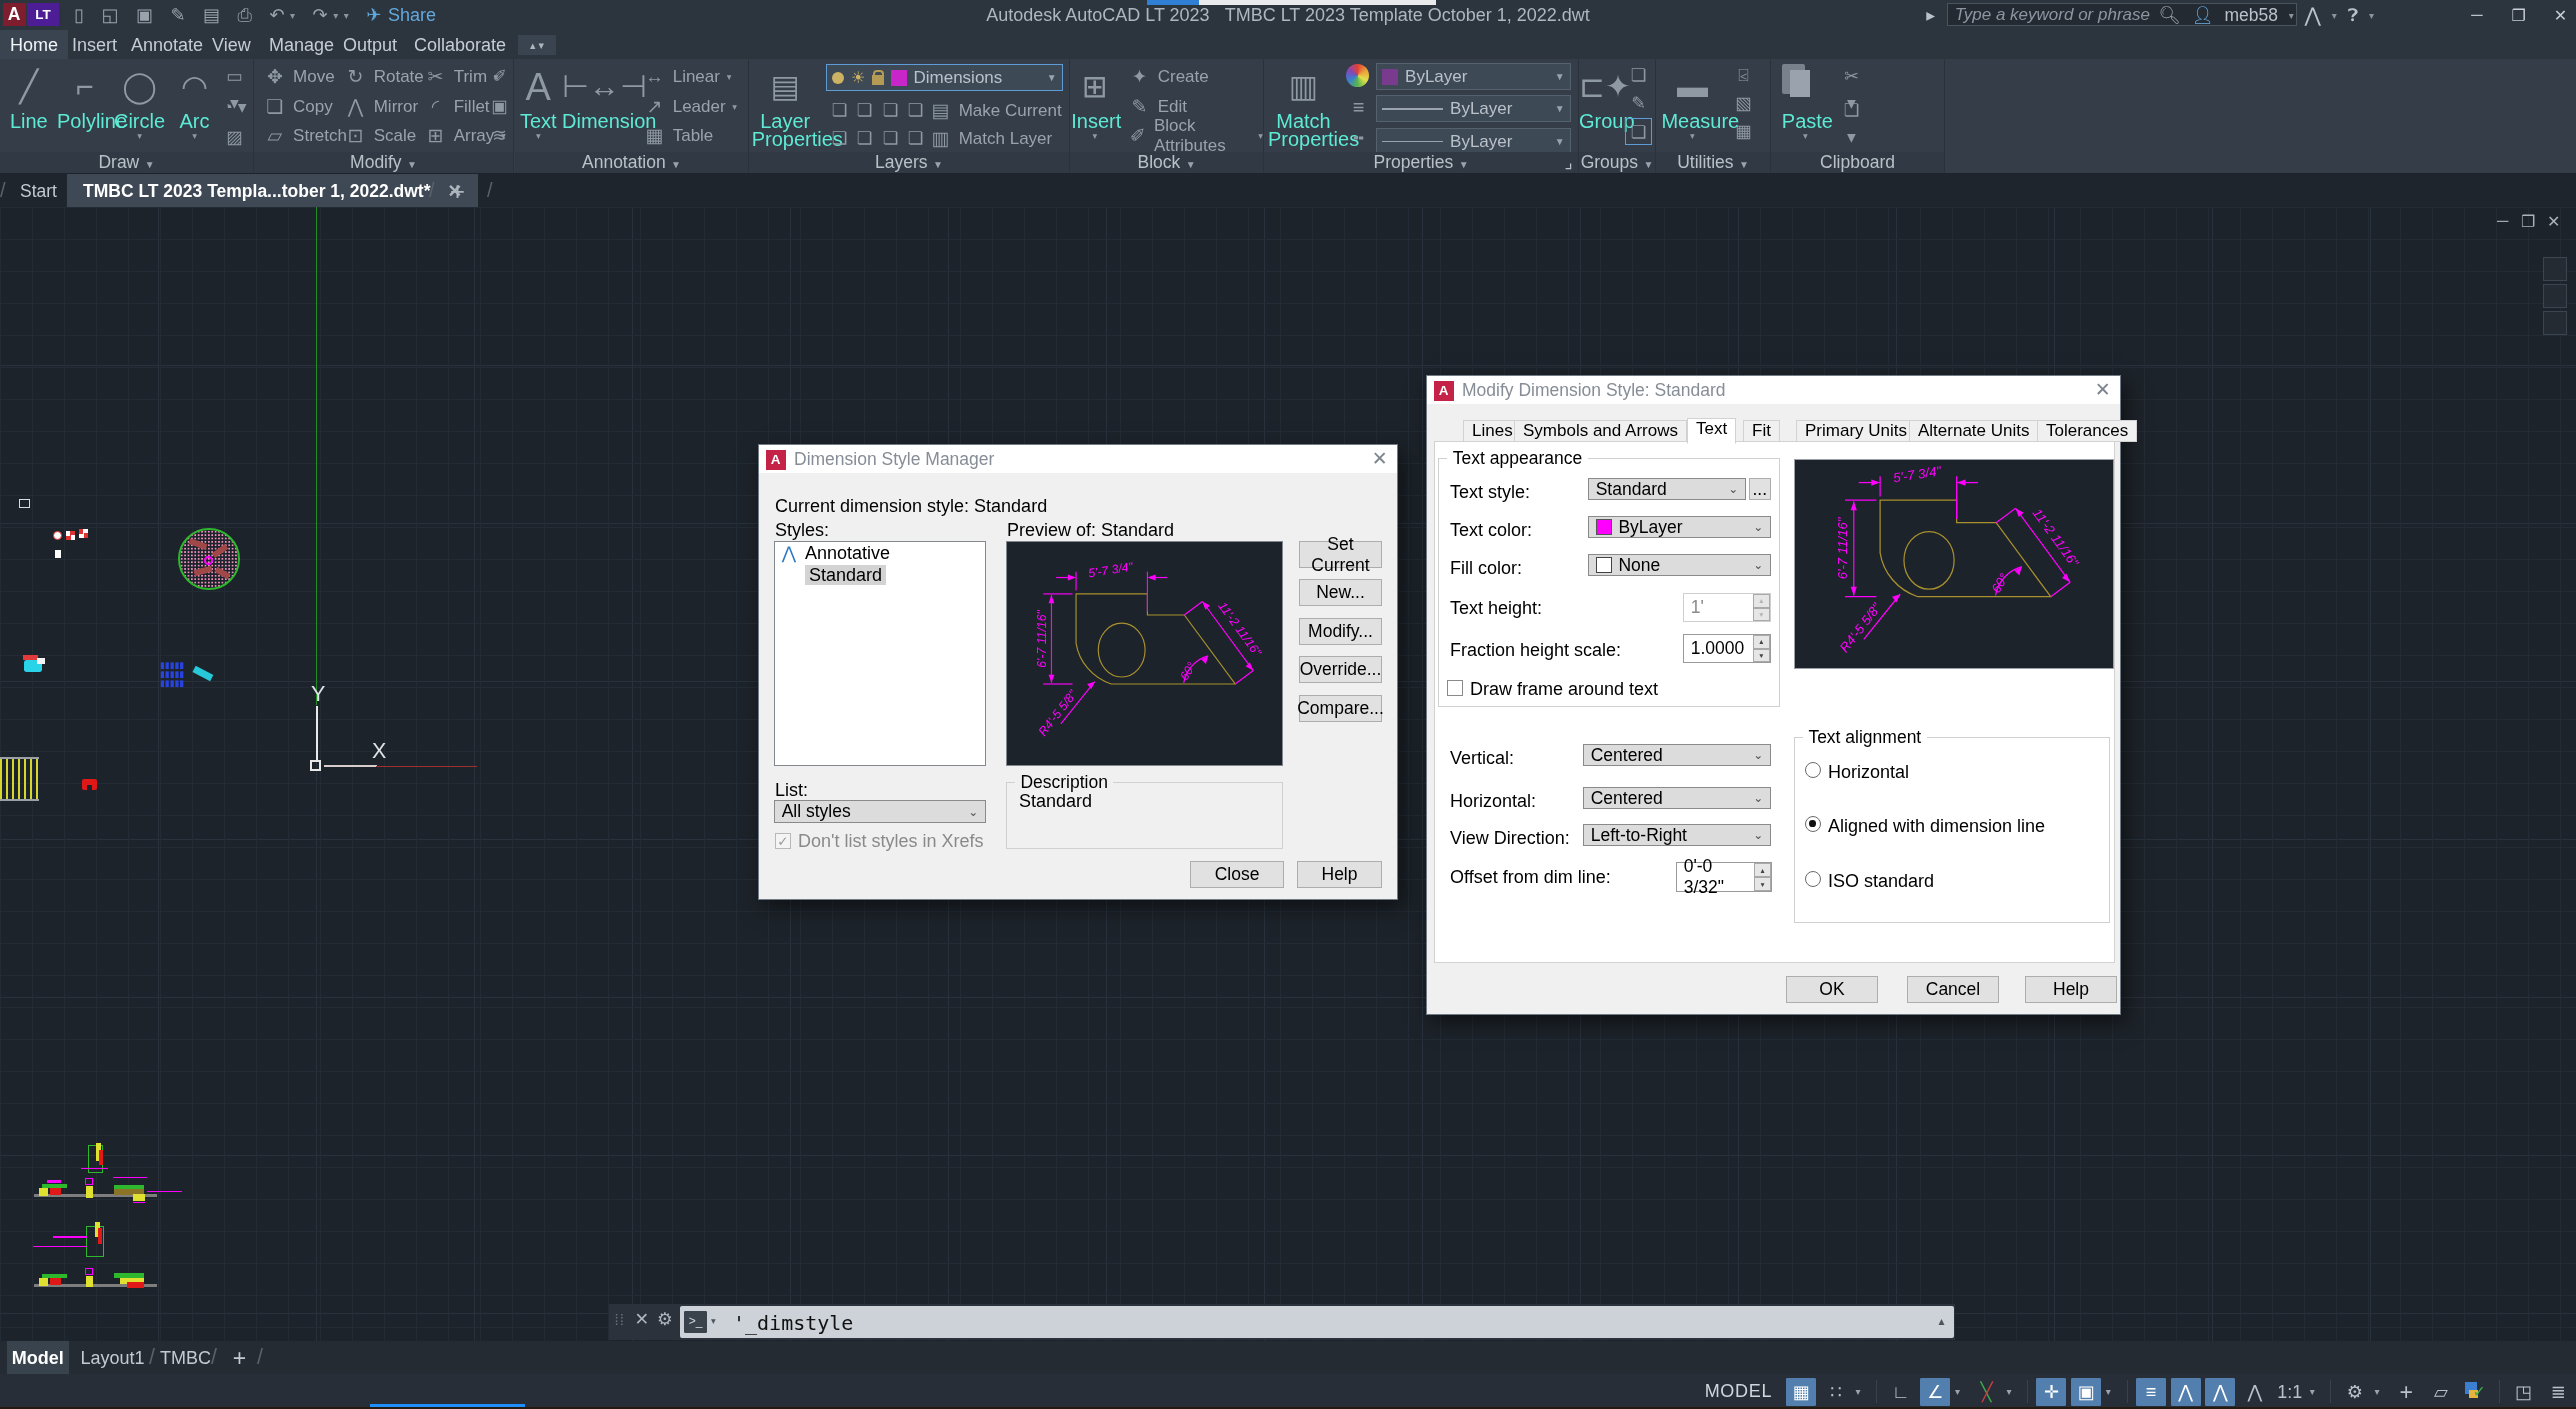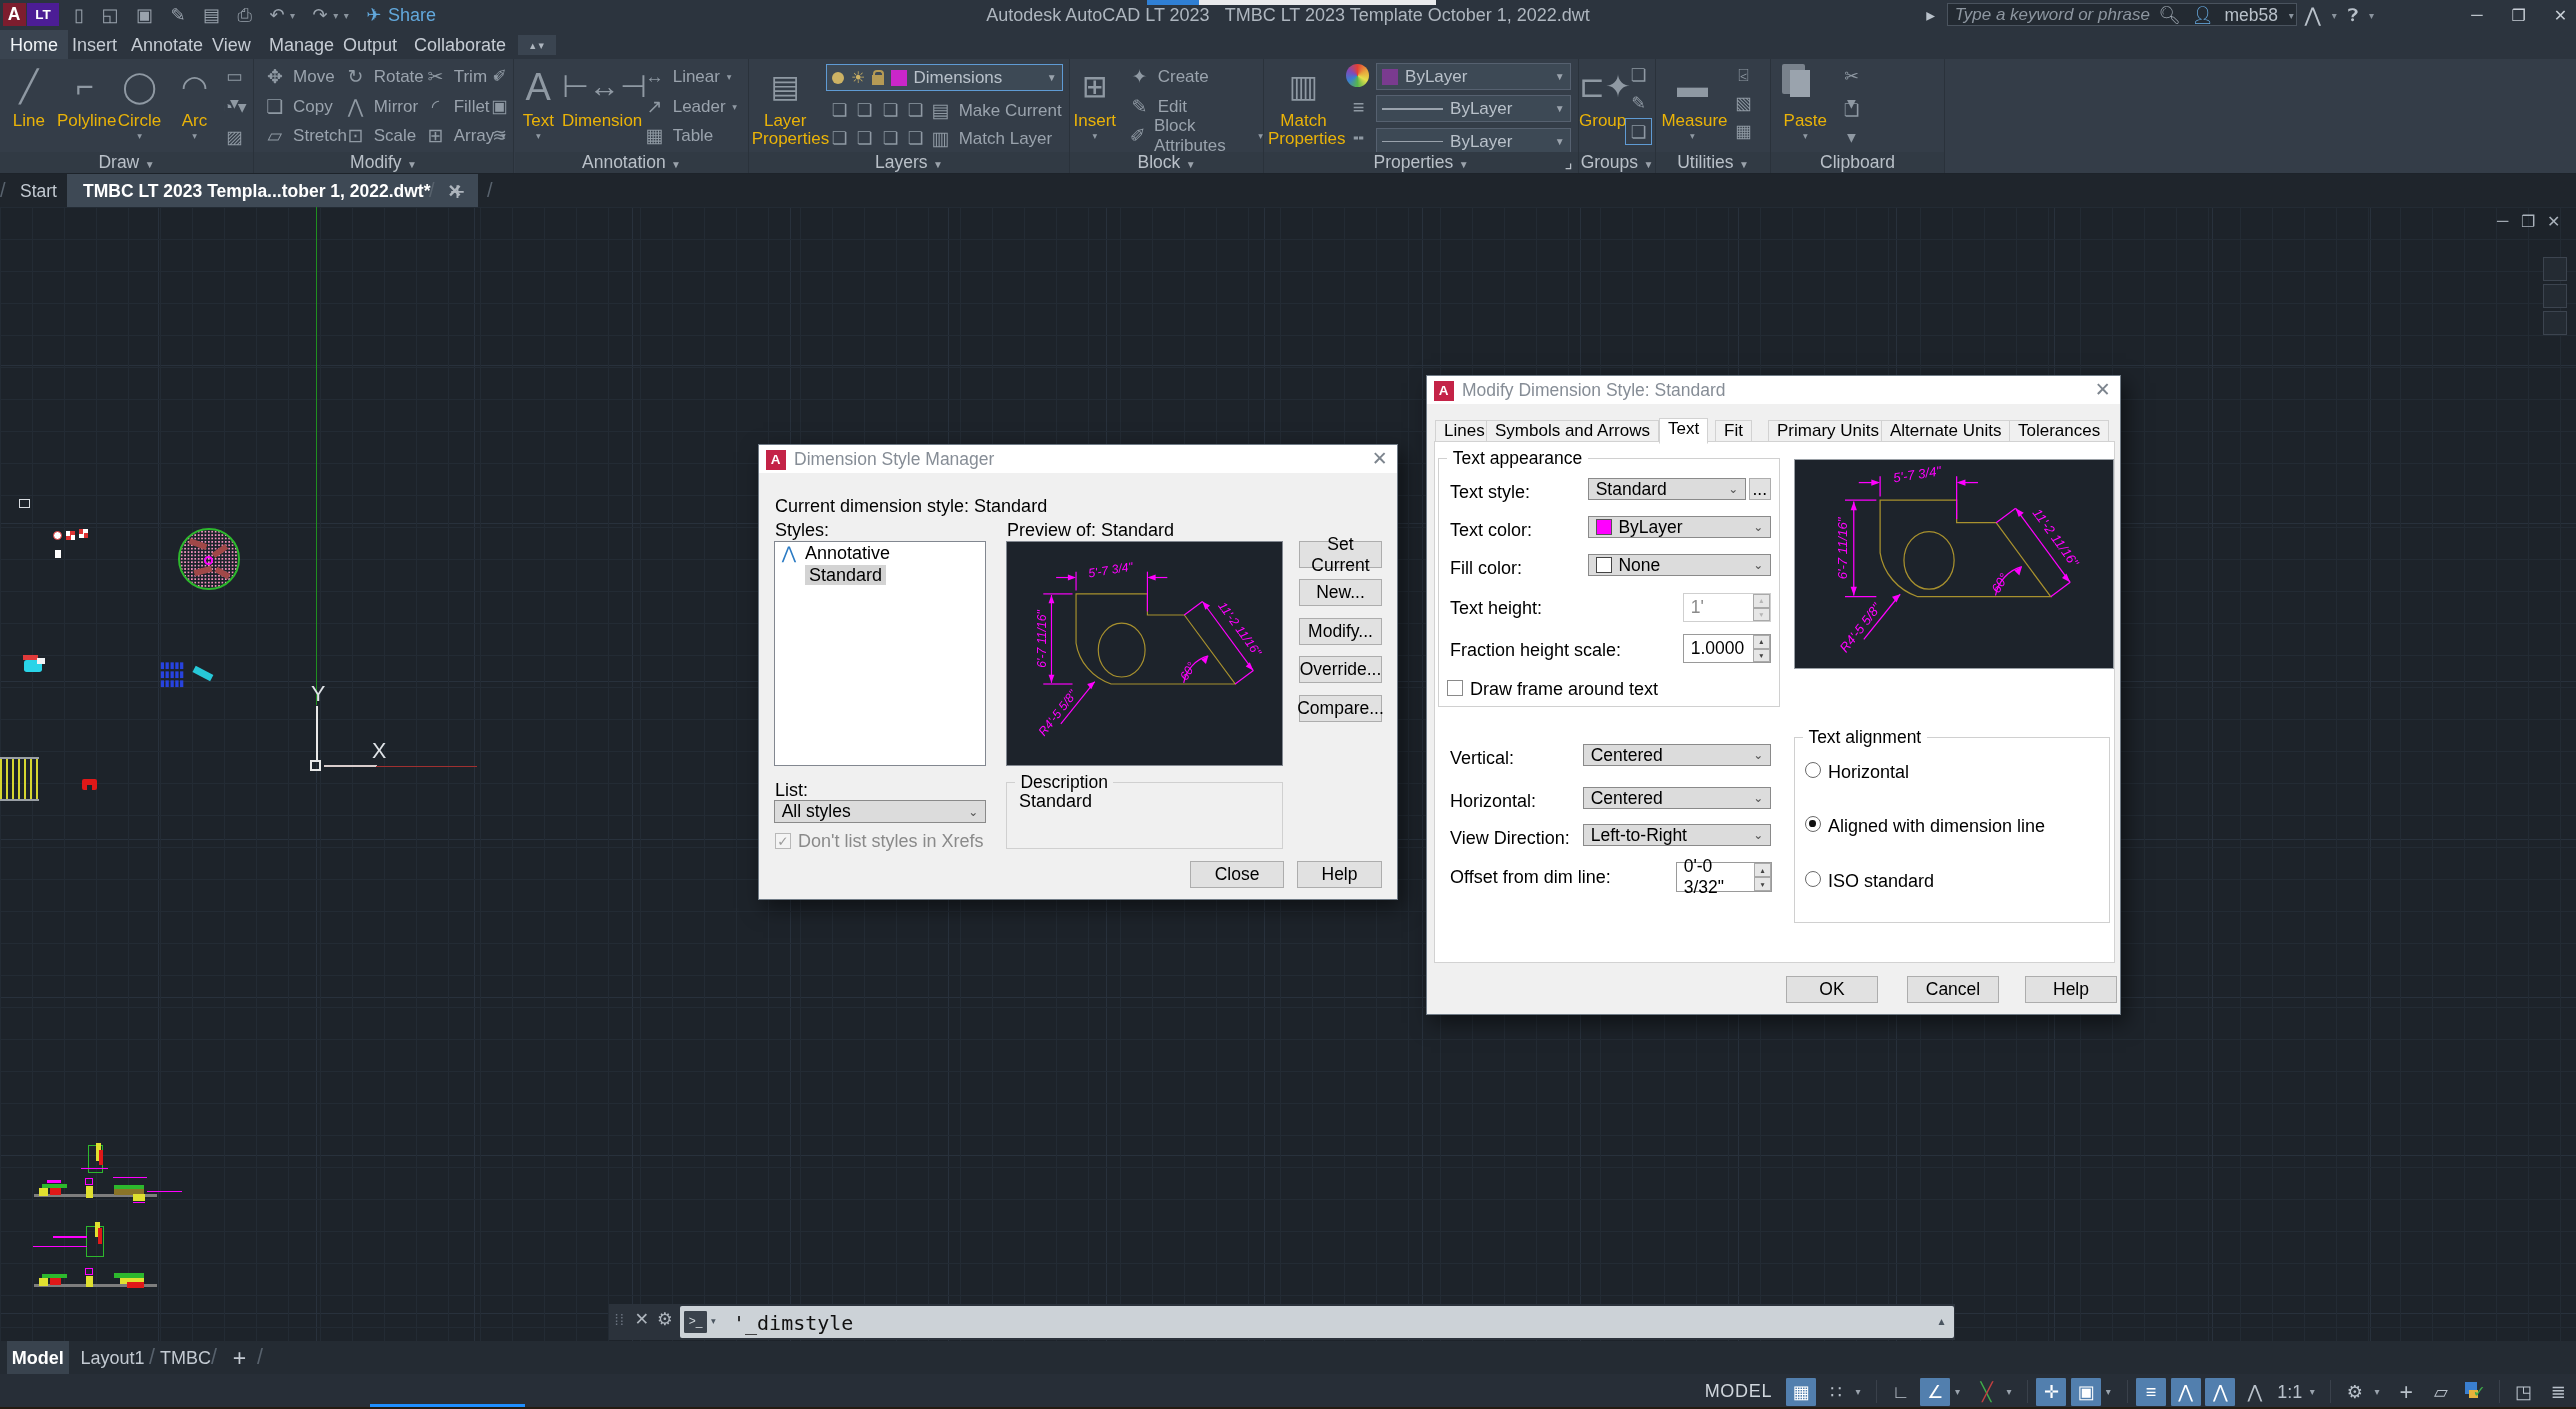--- a/index.html
+++ b/index.html
@@ -35,21 +35,21 @@
   .rtab.active { background:#3a4450; color:#f2f5f8; }
   #ribbon-collapse { position:absolute; left:518px; top:5.4px; width:38px; height:20px; background:#3a4450;
     color:#aeb6bf; font-size:10.8px; text-align:center; line-height:20px; }
   #ribbon-body { position:absolute; left:0; top:59px; width:2576px; height:114px; background:#343d48; }
   .panel { position:absolute; top:0; height:114px; border-right:0.7px solid #2a323b; }
   .panel-label { position:absolute; left:0; right:0; bottom:0; height:21.5px; background:#313a44; color:#b9c0c8;
     font-size:17.5px; text-align:center; line-height:21.5px; }
   .pcaret { font-size:10px; margin-left:5.4px; color:#9aa2ab; }
   .bigbtn { position:absolute; top:2.7px; width:55px; height:88px; text-align:center; color:#9aa3ad; }
   .bicon { font-size:31px; height:50px; line-height:50px; color:#8f99a3; }
-  .blabel { font-size:17px; color:#eab308; line-height:18px; }
+  .blabel { font-size:20px; color:#5eead4; line-height:18px; }
   .bcaret { font-size:9.4px; color:#8f99a3; }
   .rowbtn { position:absolute; height:27px; display:flex; align-items:center; gap:6.7px; color:#9aa3ad; font-size:17px; }
   .ricon { font-size:19px; color:#8f99a3; width:23px; text-align:center; }
   .mini { position:absolute; width:27px; height:27px; color:#8f99a3; font-size:17.5px; text-align:center; line-height:27px; }
   .combo-dark { position:absolute; height:27px; background:#3d4955; border:0.7px solid #566170; color:#b9c1ca;
     font-size:17px; display:flex; align-items:center; gap:6.7px; padding:0 5.4px; }
   .combo-dark .dd { margin-left:auto; font-size:10px; color:#9aa3ad; }
   .swatch { width:16px; height:16px; display:inline-block; }
   .bulb { width:12px; height:12px; border-radius:50%; background:#cdb264; display:inline-block; }
   .sun { color:#cdb264; font-size:16px; }
@@ -105,21 +105,21 @@
   .spin.disabled { border-color:#cfcfcf; color:#8a8a8a; }
   .spin.disabled .btns span { color:#b5b5b5; }
   .cb { position:absolute; width:16px; height:16px; border:0.7px solid #8a8a8a; background:#fff; }
   .cb.gray { background:#f4f4f4; border-color:#b8b8b8; color:#9c9c9c; font-size:13.5px; text-align:center; line-height:15px; }
   .radio { position:absolute; width:16px; height:16px; border:0.7px solid #6a6a6a; border-radius:50%; background:#fff; }
   .radio.sel::after { content:""; position:absolute; left:3.4px; top:3.4px; width:6.7px; height:6.7px; border-radius:50%; background:#111; }
   .previewbox { position:absolute; background:#1d232b; border:1.3px solid #828790; }
 
   
   .mtab { position:absolute; top:44px; height:21.5px; background:#f0f0f0; border:0.7px solid #d2d2d2; color:#000;
-    font-size:17px; line-height:20px; padding:0 8px; }
+    font-size:17px; line-height:20px; padding:0 8px;margin-left:28px; }
   .mtab.active { background:#fff; top:42px; height:25.6px; border-bottom:0.7px solid #fff; z-index:3; }
   #mds-page { position:absolute; left:6.7px; top:65px; width:681px; height:522px; background:#fff; border:0.7px solid #d2d2d2; }
 
   
   #dsm-list { position:absolute; left:15px; top:96px; width:212px; height:225px; background:#fff; border:0.7px solid #828790; }
   .li { position:relative; height:22px; font-size:18px; color:#000; padding-left:30px; line-height:22px; }
   .li .anno { position:absolute; left:6.7px; top:0; color:#2b7bc4; font-size:17.5px; }
   .li .seltext { background:#d3d3d3; padding:0 4px; }
 
   

